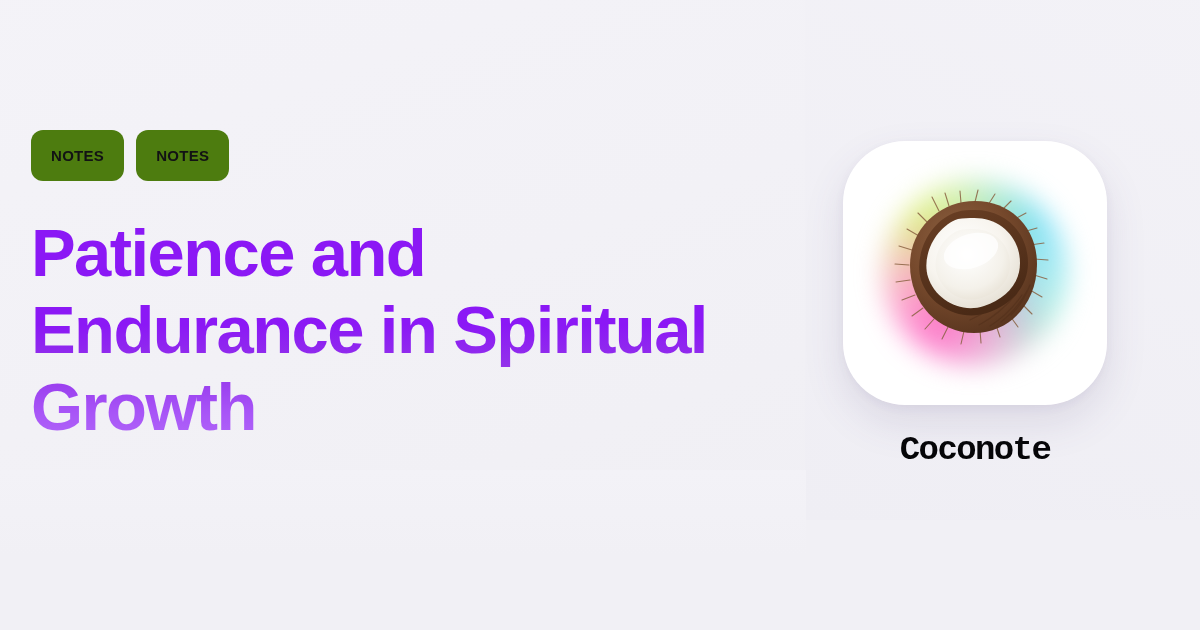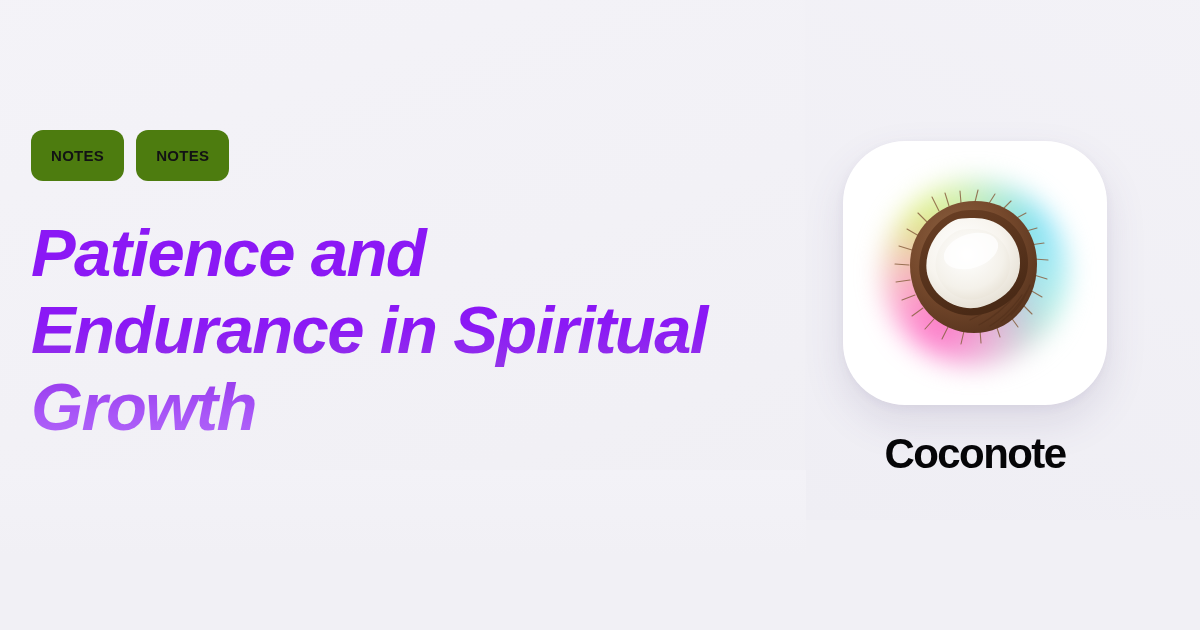--- a/index.html
+++ b/index.html
@@ -97,21 +97,20 @@
     max-width: 700px;
     background-image: linear-gradient(180deg,
         #8b18f5 0%,
         #8b18f5 48%,
         #9333ea 66%,
         #a855f7 86%,
         #b168f8 100%);
     -webkit-background-clip: text;
     background-clip: text;
     color: transparent;
-    font-style: italic;
     -webkit-text-fill-color: transparent;
   }
 
   
   .brand {
     position: absolute;
     left: 843px;
     top: 141px;
     width: 264px;
     display: flex;
@@ -152,22 +151,22 @@
 
   .coconut-svg {
     position: relative;
     width: 176px;
     height: 176px;
     display: block;
   }
 
   .brand-name {
     margin-top: 28px;
-    font-family: Liberation Sans, sans-serif;
-    font-size: 42px;
+    font-family: Liberation Mono, monospace;
+    font-size: 34px;
     font-weight: 700;
     letter-spacing: -1.6px;
     color: #060608;
     line-height: 1;
     white-space: nowrap;
   }
 </style>
 </head>
 <body>
 

